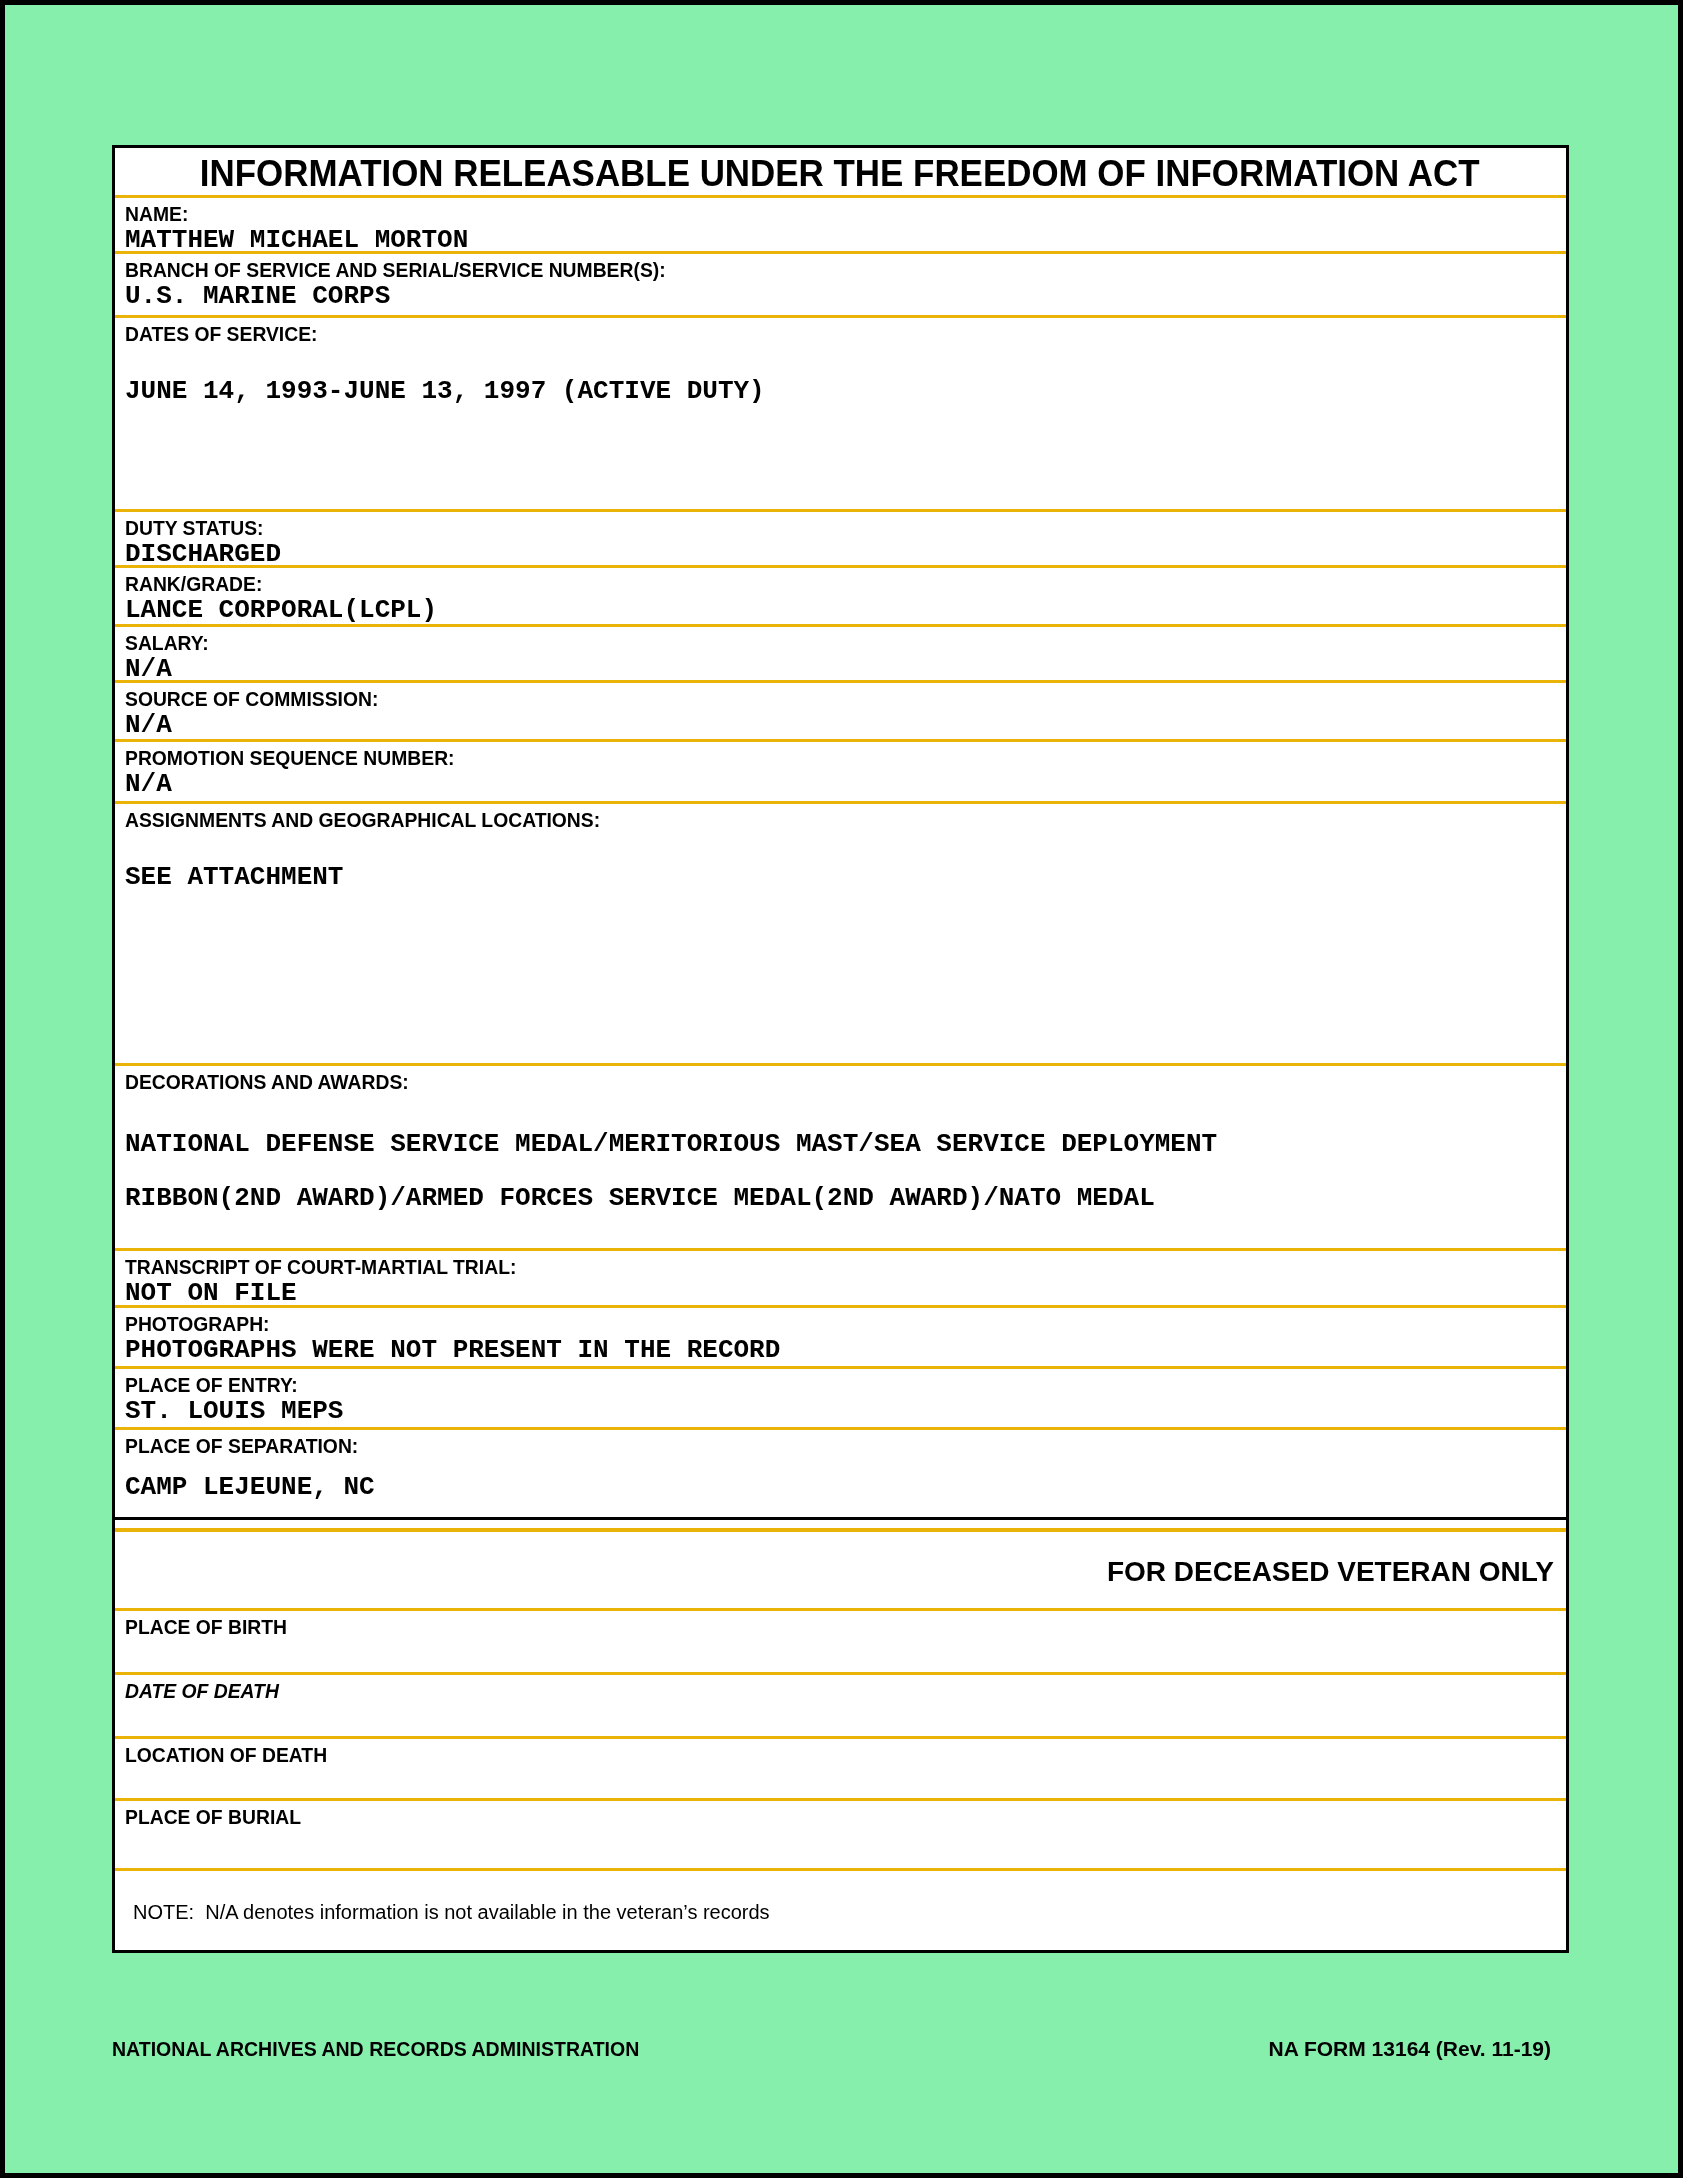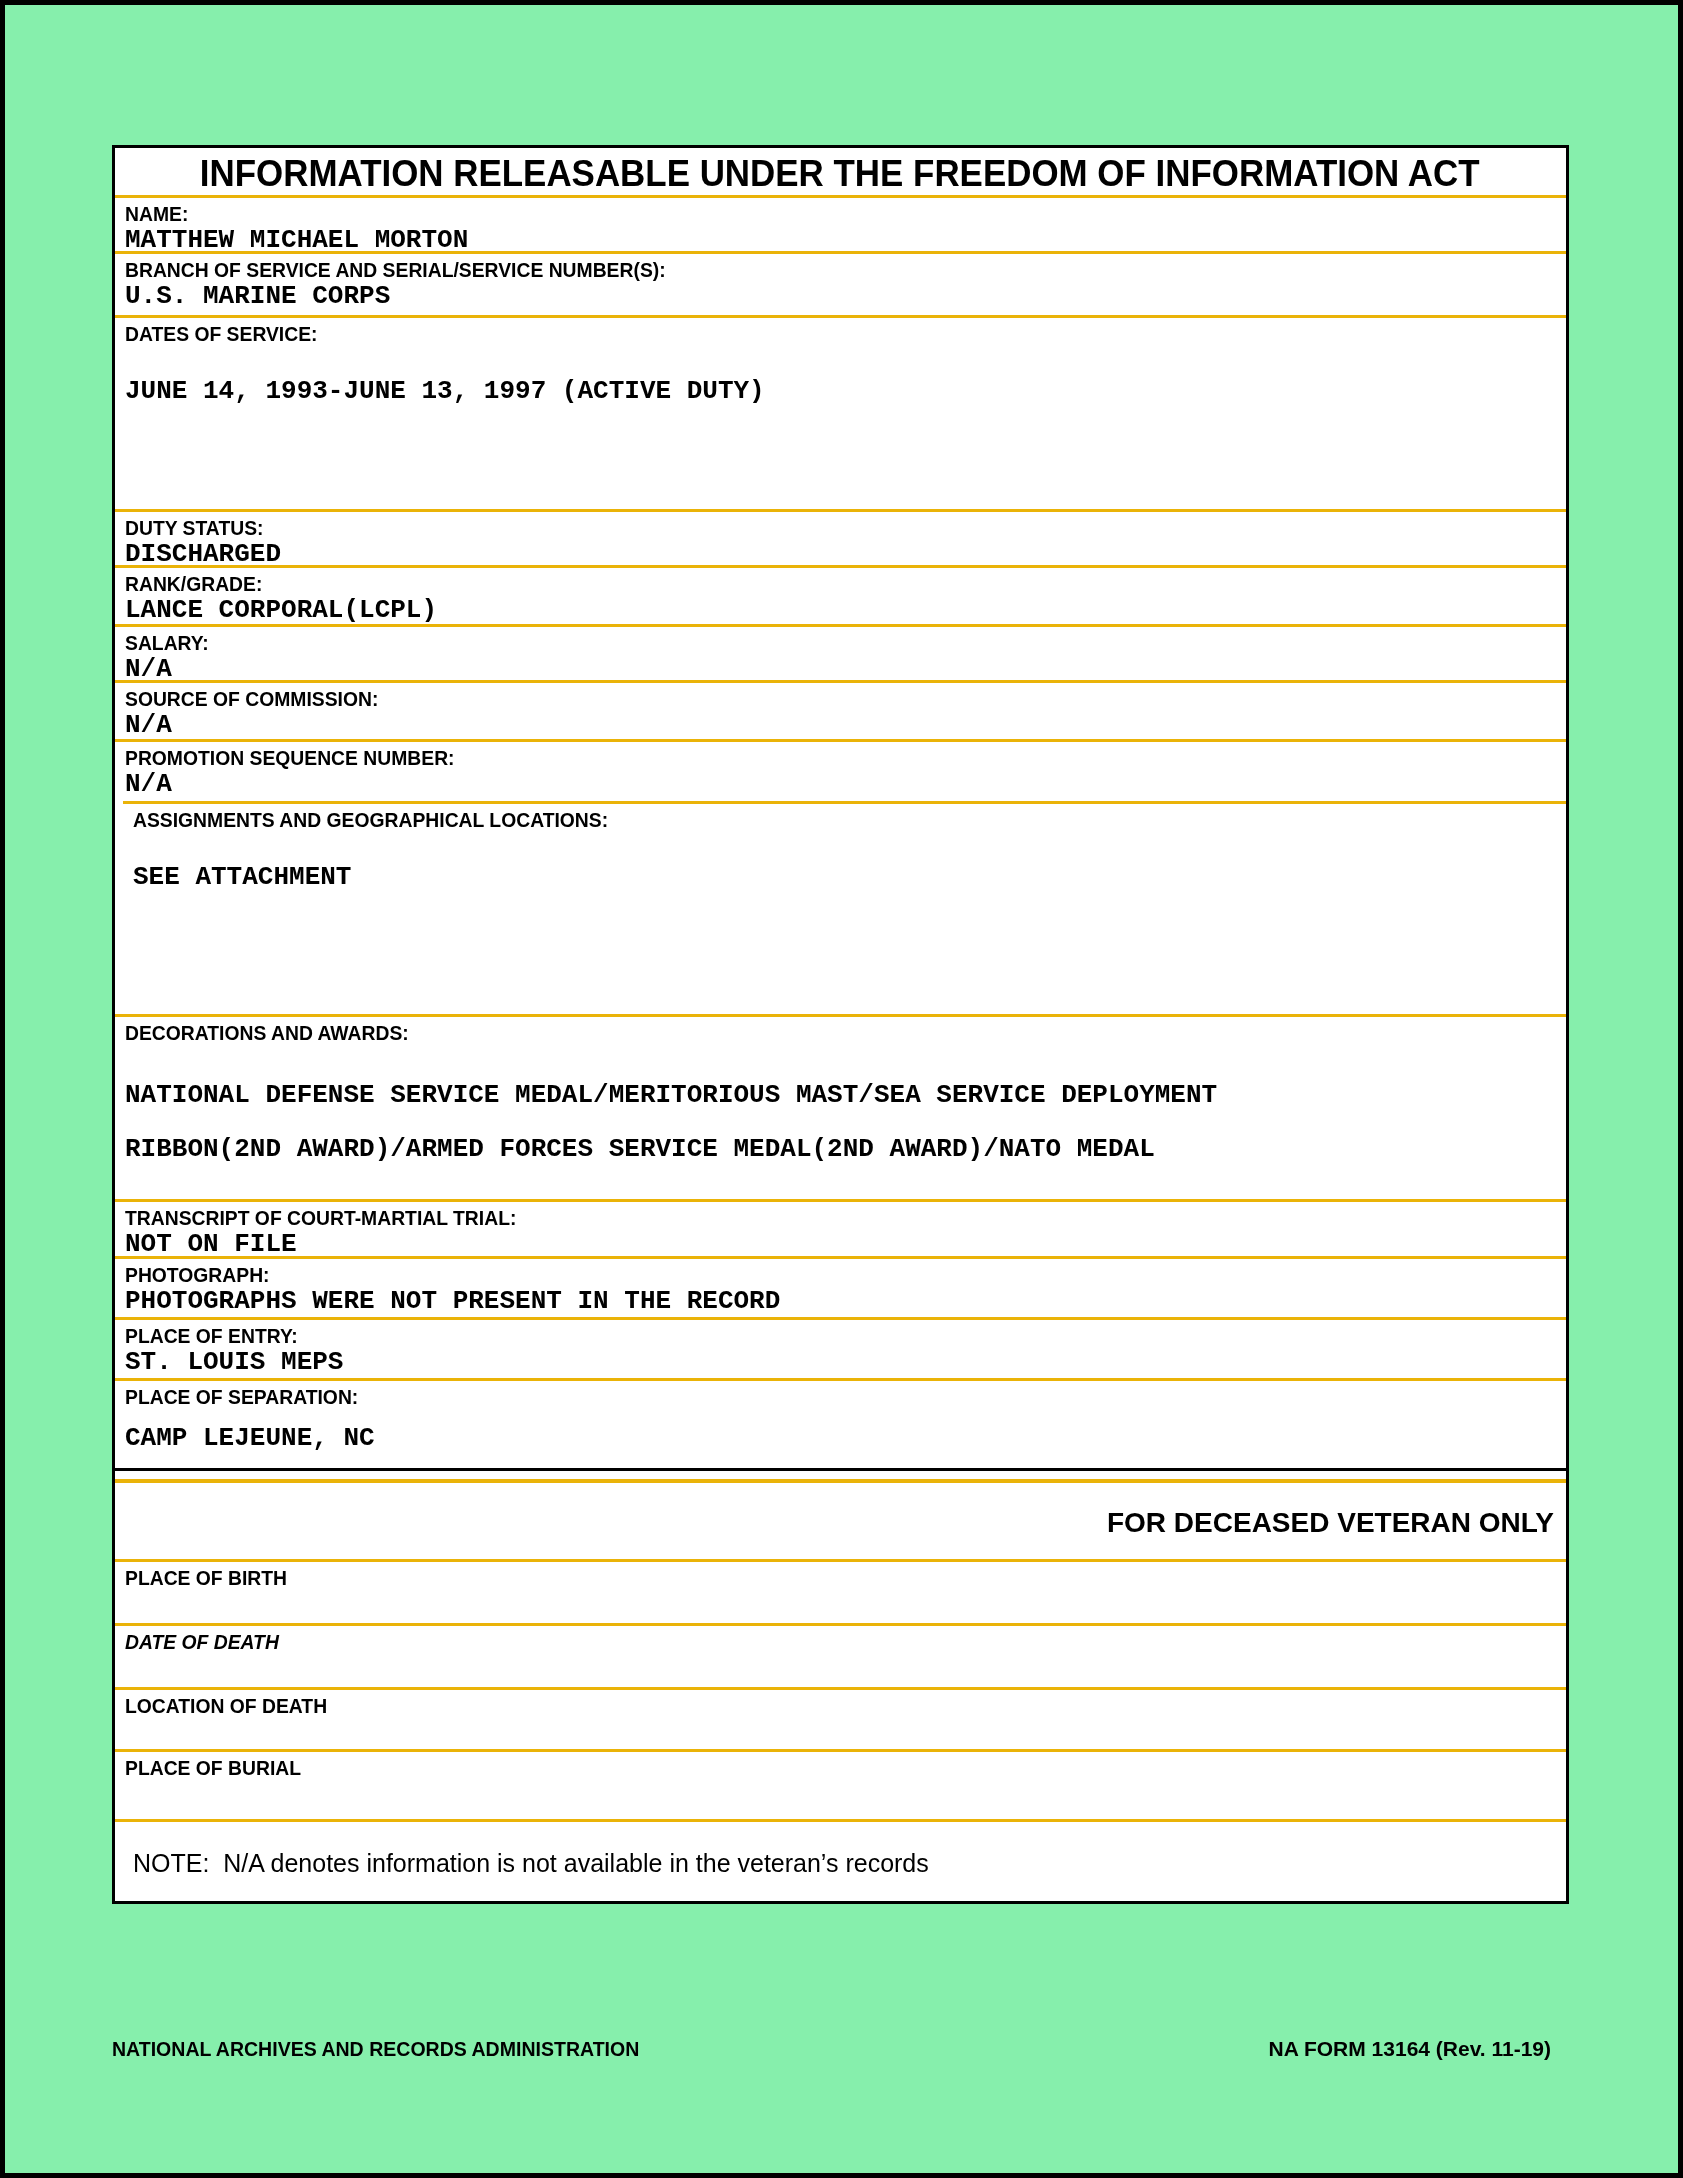--- a/index.html
+++ b/index.html
@@ -62,21 +62,21 @@
   
   .r-title      { height: 47px; display: flex; align-items: center; justify-content: center; }
   .r-name       { height: 56px; }
   .r-branch     { height: 64px; }
   .r-dates      { height: 194px; }
   .r-duty       { height: 56px; }
   .r-rank       { height: 59px; }
   .r-salary     { height: 56px; }
   .r-source     { height: 59px; }
   .r-promo      { height: 62px; }
-  .r-assign     { height: 213px; margin-left: 8px; }
+  .r-assign     { height: 262px; }
   .r-miled      { height: 129px; }
   .r-decor      { height: 185px; }
   .r-transcript { height: 57px; }
   .r-photo      { height: 61px; }
   .r-entry      { height: 61px; }
   .r-sep        { height: 90px; }
   .dbl-gap      { height: 11px; border-top: 3px solid #000; box-sizing: border-box; }
   .r-deceased   { height: 80px; border-top-width: 4px; display: flex; align-items: center; justify-content: flex-end; }
   .r-birth      { height: 64px; }
   .r-ddate      { height: 64px; font-style: italic; }
@@ -95,21 +95,21 @@
     font-weight: bold;
     font-size: 36px;
     letter-spacing: 0px;
     transform: scaleX(0.97);
   }
   .deceased-text {
     font-weight: bold;
     font-size: 28px;
   }
   .note-text {
-    font-size: 25px;
+    font-size: 20px;
     padding-left: 8px;
     white-space: pre-wrap;
   }
   .footer {
     position: absolute;
     left: 112px;
     top: 2037px;
     width: 1457px;
     display: flex;
     justify-content: space-between;

